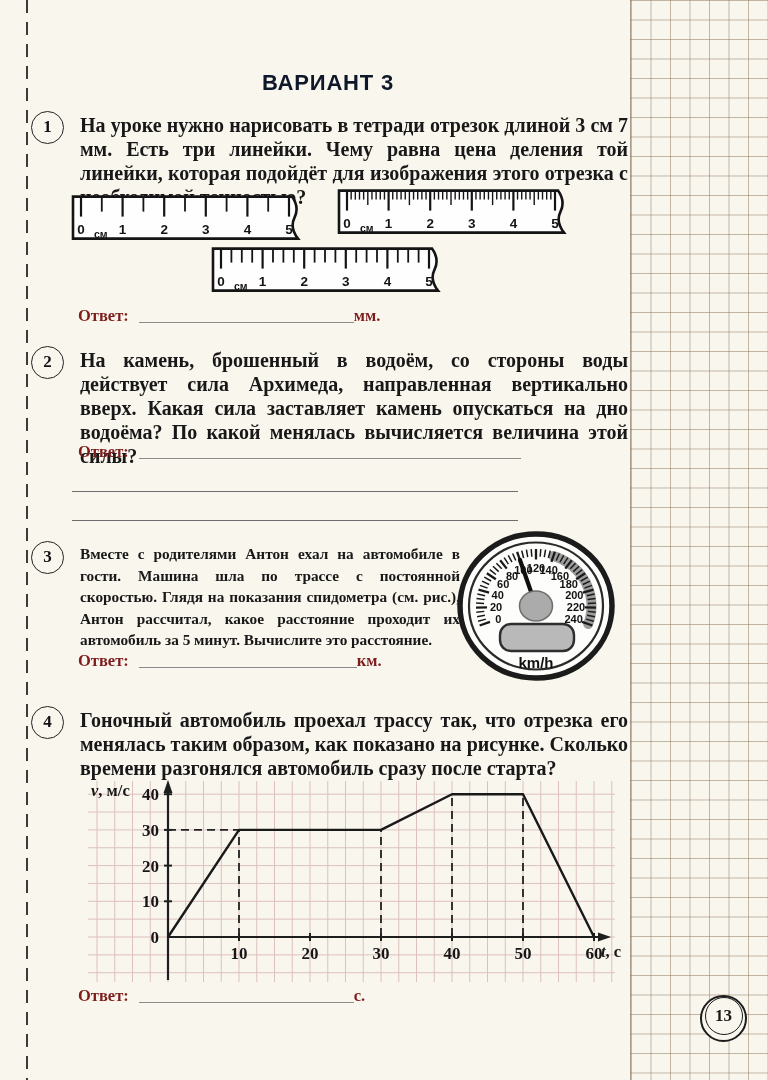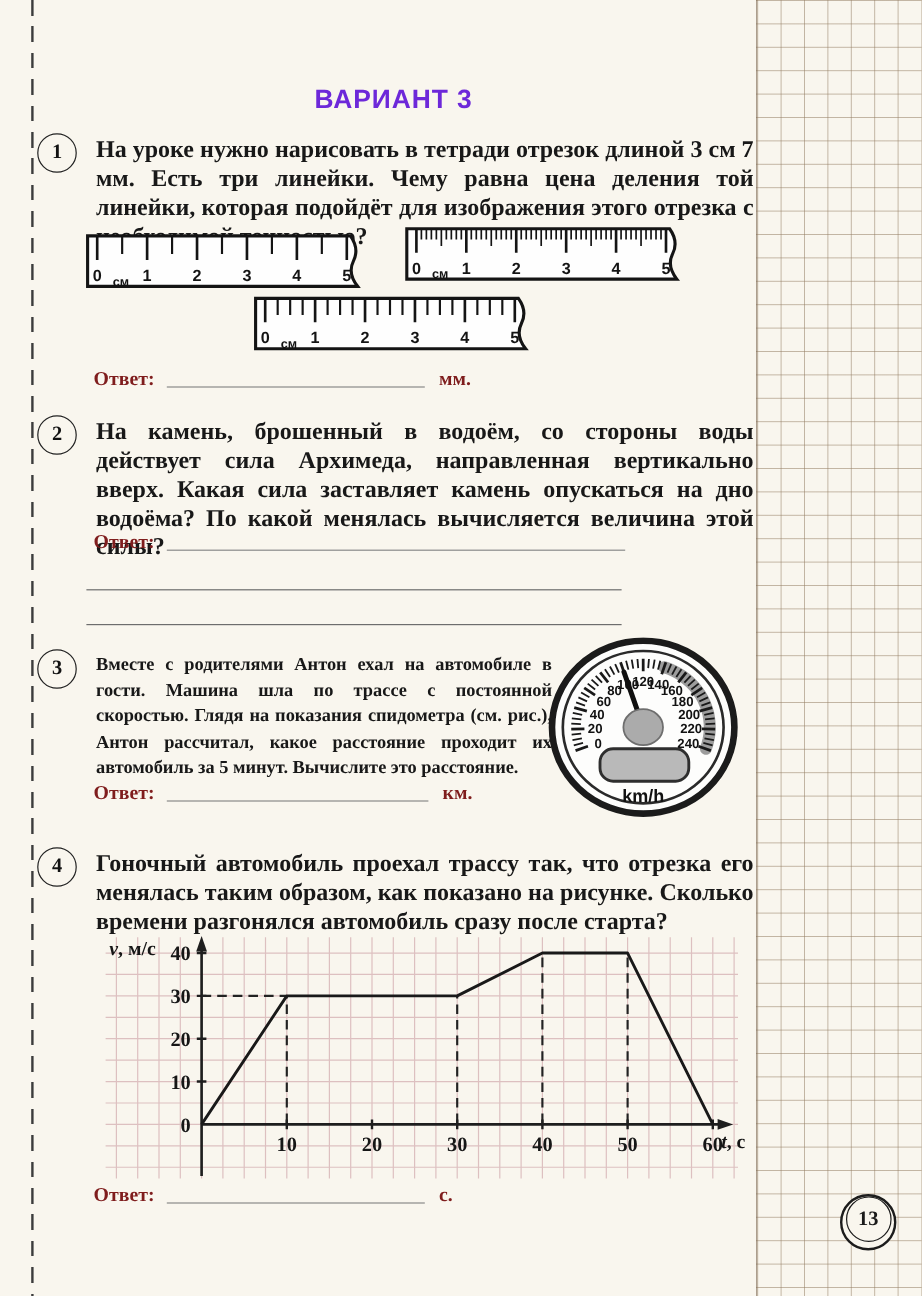--- a/index.html
+++ b/index.html
@@ -6,28 +6,28 @@
   html,body{width:768px;height:1080px}
   body{position:relative;background:#f9f6ee;font-family:"Liberation Serif",serif;overflow:hidden;color:#1a1a1a}
   .grid-paper{position:absolute;right:0;top:0;width:138px;height:1080px;
     background-image:
       linear-gradient(to right, rgba(148,126,100,.55) 1.2px, transparent 1.2px),
       linear-gradient(to bottom, rgba(148,126,100,.55) 1.2px, transparent 1.2px);
     background-size:19.5px 19.5px;border-left:1.2px solid rgba(120,100,78,.6)}
   .cutline{position:absolute;left:26px;top:0;width:2.2px;height:1080px;
     background:repeating-linear-gradient(to bottom,#3c3c3c 0 13px,transparent 13px 22px)}
   .title{position:absolute;left:28px;top:70px;width:600px;text-align:center;
-    font-family:"Liberation Sans",sans-serif;font-weight:bold;font-size:22px;letter-spacing:.8px;color:#6d28d9}
+    font-family:"Liberation Sans",sans-serif;font-weight:bold;font-size:22px;letter-spacing:.8px;color:#0f172a}
   .qcircle{position:absolute;width:33px;height:33px;border:1.8px solid #222;border-radius:50%;
     text-align:center;line-height:30px;font-size:17px;font-weight:bold;color:#121212;background:transparent}
   .qtext{position:absolute;text-align:justify;font-size:20px;line-height:24px;font-weight:600;color:#181818}
   .qtext.small{font-size:15.3px;line-height:21.5px}
   .answer{position:absolute;display:flex;align-items:flex-end;font-size:16.5px;font-weight:600;color:#7f1d1d}
   .answer .lbl{margin-right:10px}
-  .answer .unit{margin-left:12px}
+  .answer .unit{}
   .aline{display:inline-block;height:1px;border-bottom:1.7px solid #8a8a8a;align-self:flex-end;margin-bottom:3px}
   .xline{position:absolute;height:0;border-top:1.7px solid #6d6d6d}
   .figure{position:absolute}
   .pagenum{position:absolute;left:700px;top:995px;width:47px;height:47px;border:2.6px solid #1c1c1c;border-radius:50%;
     background:#f9f6ee;display:flex;justify-content:center}
   .pagenum .inner{width:38px;height:38px;border:1.8px solid #1c1c1c;border-radius:50%;
     display:flex;align-items:center;justify-content:center;font-size:17px;font-weight:bold}
 </style>
 </head>
 <body>

